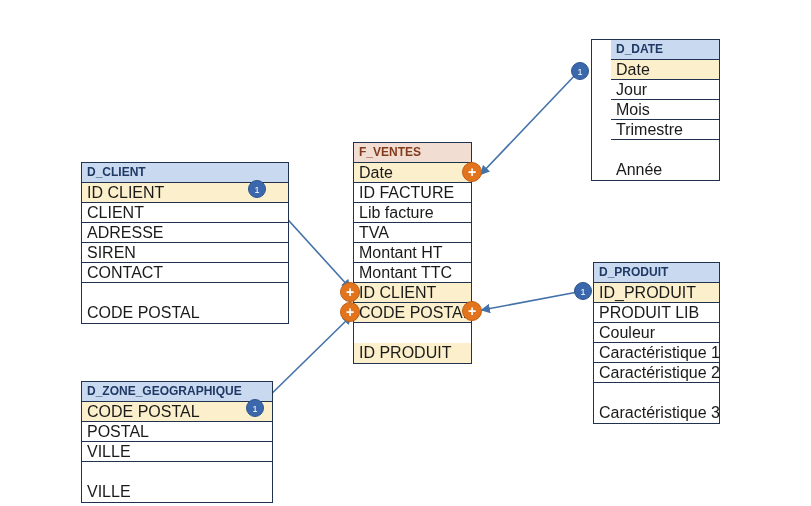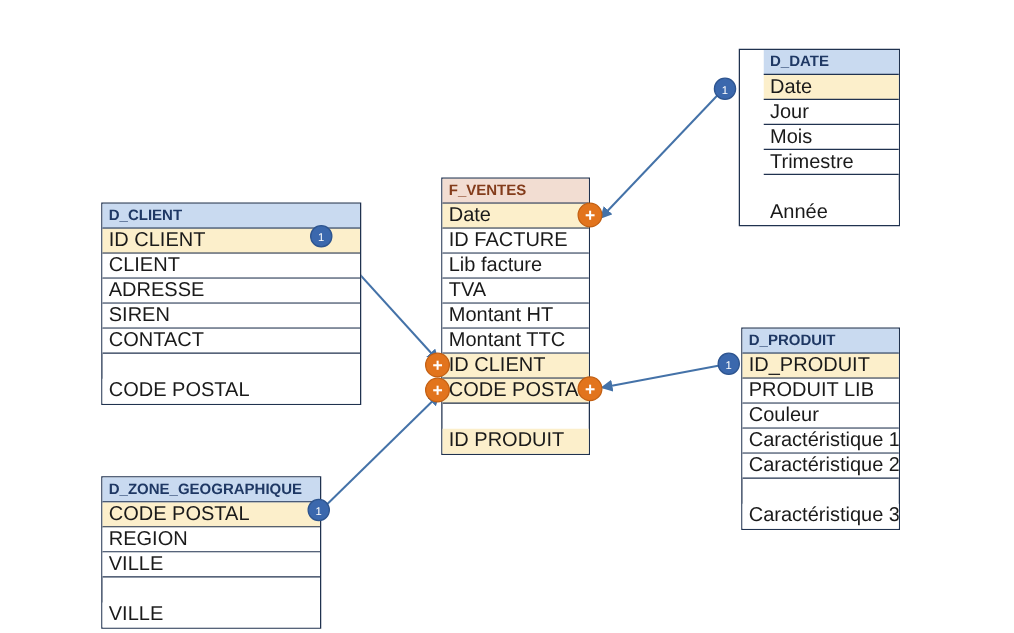--- a/index.html
+++ b/index.html
@@ -131,25 +131,25 @@
     <div class="rows">
       <div class="row key">ID CLIENT</div>
       <div class="row">CLIENT</div>
       <div class="row">ADRESSE</div>
       <div class="row">SIREN</div>
       <div class="row">CONTACT</div>
       <div class="row">CODE POSTAL</div>
     </div>
   </div>
 
-  <div class="table dim" style="left:81px; top:381px; width:176px;">
+  <div class="table dim" style="left:81px; top:381px; width:192px;">
     <div class="tbl-header">D_ZONE_GEOGRAPHIQUE</div>
     <div class="rows">
       <div class="row key">CODE POSTAL</div>
-      <div class="row">REGION</div>
+      <div class="row">POSTAL</div>
       <div class="row">VILLE</div>
       <div class="row">VILLE</div>
     </div>
   </div>
 
   <div class="table fact" style="left:353px; top:142px; width:119px;">
     <div class="tbl-header">F_VENTES</div>
     <div class="rows">
       <div class="row key">Date</div>
       <div class="row">ID FACTURE</div>

